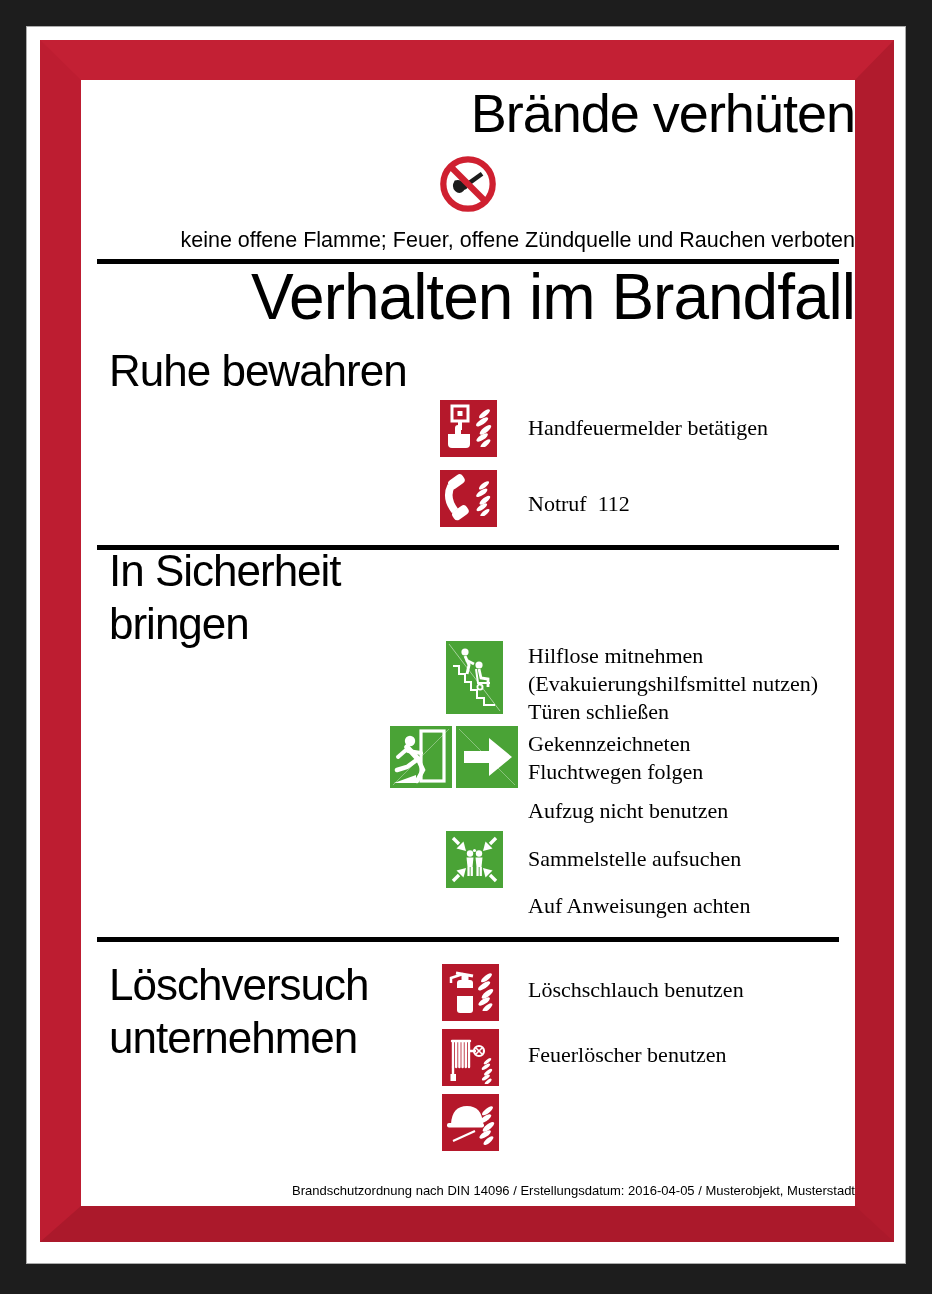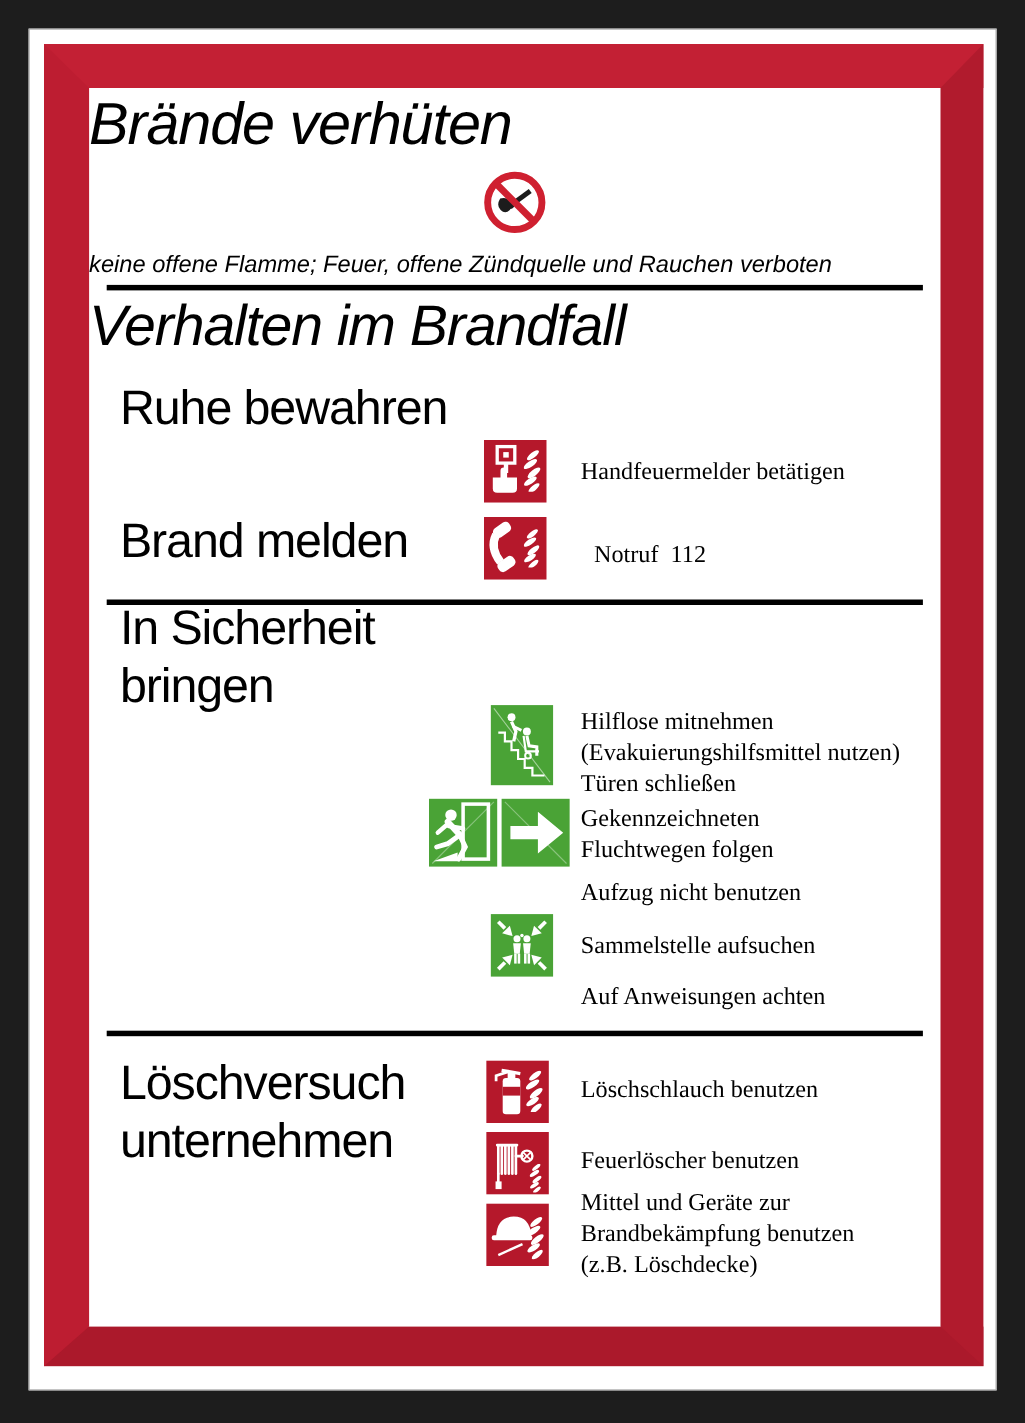--- a/index.html
+++ b/index.html
@@ -13,29 +13,29 @@
     background:#fff;border:1px solid #ababab;box-sizing:border-box;
   }
   .red-frame{
     position:absolute;left:40px;top:40px;right:38px;bottom:52px;
     border-style:solid;
     border-width:40px 39px 36px 41px;
     border-color:#c32034 #b11b2d #ab192b #bd1d31;
     background:#fff;
   }
   .abs{position:absolute;}
-  .ctr{text-align:left;font-style:italic;}
+  .ctr{text-align:right;}
   .title{font-size:54px;line-height:62px;letter-spacing:-1px;}
-  .h2{font-size:52px;line-height:58px;letter-spacing:-1px;}
+  .h2{font-size:64px;line-height:58px;letter-spacing:-1px;}
   .h3{font-size:44px;line-height:53px;letter-spacing:-1px;}
   .t22{font-size:22px;line-height:28px;font-family:Liberation Serif, serif;}
   .caption{font-size:21.5px;line-height:26px;}
   .footer{font-size:13px;line-height:16px;}
   .rule{background:#000;height:5px;}
-  .ws{white-space:pre-wrap;margin-left:12px;}
+  .ws{white-space:pre-wrap;}
   svg{display:block;}
 </style>
 </head>
 <body>
 
 <svg width="0" height="0" style="position:absolute" aria-hidden="true">
   <symbol id="flame-col" viewBox="0 0 18 40">
     <g fill="#fff">
       <ellipse cx="9" cy="5" rx="7" ry="2.6" transform="rotate(-38 9 5)"></ellipse>
       <ellipse cx="6.5" cy="13.5" rx="7.5" ry="2.8" transform="rotate(-34 6.5 13.5)"></ellipse>
@@ -78,21 +78,20 @@
       <rect x="12" y="6" width="16" height="15" fill="none" stroke="#fff" stroke-width="3"></rect>
       <rect x="17.5" y="11" width="5" height="5" fill="#fff"></rect>
       <rect x="18" y="21" width="4" height="9" fill="#fff"></rect>
       <rect x="15" y="25" width="6" height="13" rx="3" fill="#fff"></rect>
       <path d="M8 34 h22 v10 q0 4 -4 4 h-14 q-4 0 -4 -4 Z" fill="#fff"></path>
       <use href="#flame-col" x="36" y="9" width="17" height="38"></use>
     </svg>
   </div>
   <div class="abs t22" style="left:447px;top:334px;width:340px">Handfeuermelder betätigen</div>
 
-  <div class="abs h3" style="left:28px;top:385px;width:330px">Brand melden</div>
 
   <div class="abs" style="left:359px;top:390px">
     <svg width="57" height="57" viewBox="0 0 57 57">
       <rect width="57" height="57" fill="#b5182b"></rect>
       <rect x="8" y="7" width="17" height="10" rx="4" fill="#fff" transform="rotate(-35 16 12)"></rect>
       <rect x="12" y="38" width="17" height="10" rx="4" fill="#fff" transform="rotate(-35 20 43)"></rect>
       <path d="M11 16 Q5 28 15 41" stroke="#fff" stroke-width="7.5" fill="none"></path>
       <use href="#flame-col" x="36" y="11" width="16" height="35"></use>
     </svg>
   </div>
@@ -215,16 +214,16 @@
 
   <div class="abs" style="left:361px;top:1014px">
     <svg width="57" height="57" viewBox="0 0 57 57">
       <rect width="57" height="57" fill="#b5182b"></rect>
       <path d="M9 30 Q10 12 25 12 Q40 12 41 30 Z" fill="#fff"></path>
       <rect x="5" y="29" width="37" height="4.5" rx="2" fill="#fff"></rect>
       <line x1="11" y1="47" x2="33" y2="37" stroke="#fff" stroke-width="2.2"></line>
       <use href="#flame-col" x="37" y="11" width="17" height="40"></use>
     </svg>
   </div>
-  <div class="abs t22" style="left:447px;top:999px;width:290px">Mittel und Geräte zur Brandbekämpfung benutzen (z.B. Löschdecke)</div>
-
+
+  <div class="abs footer ctr" style="left:0;top:1103px;width:774px">Brandschutzordnung nach DIN 14096 / Erstellungsdatum: 2016-04-05 / Musterobjekt, Musterstadt</div>
 
 </div>
 
 </body></html>

